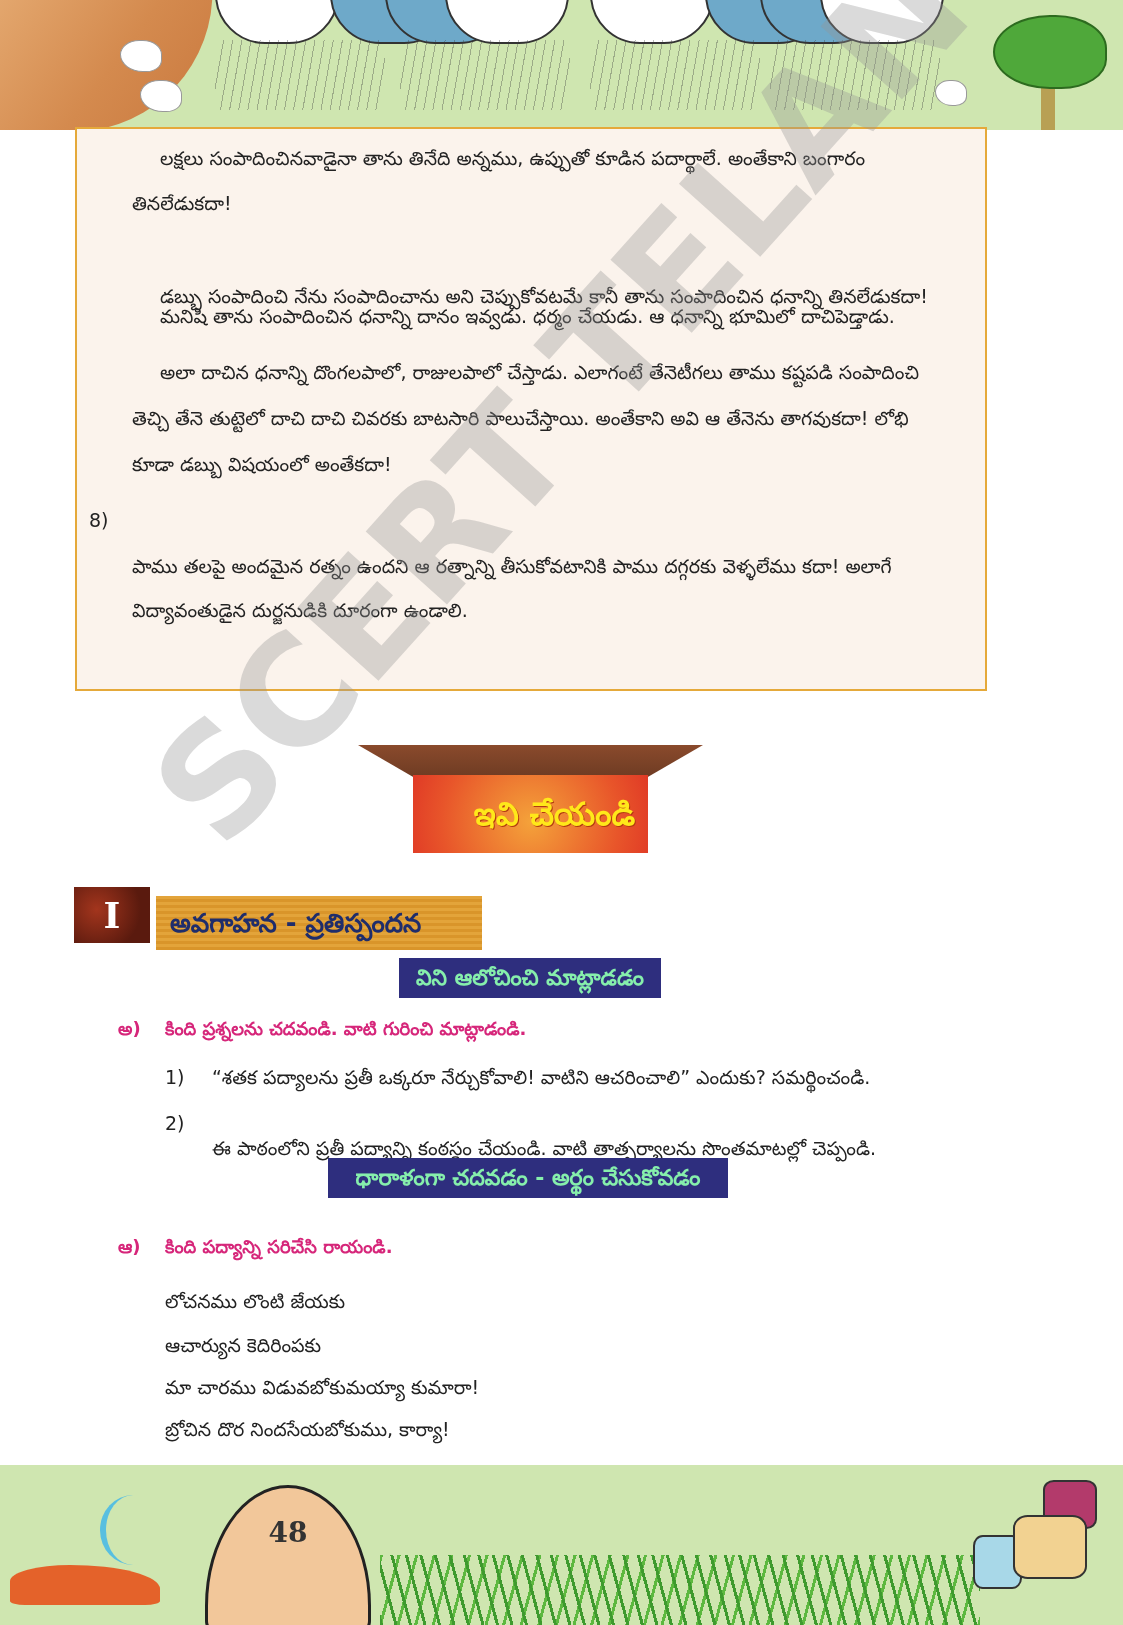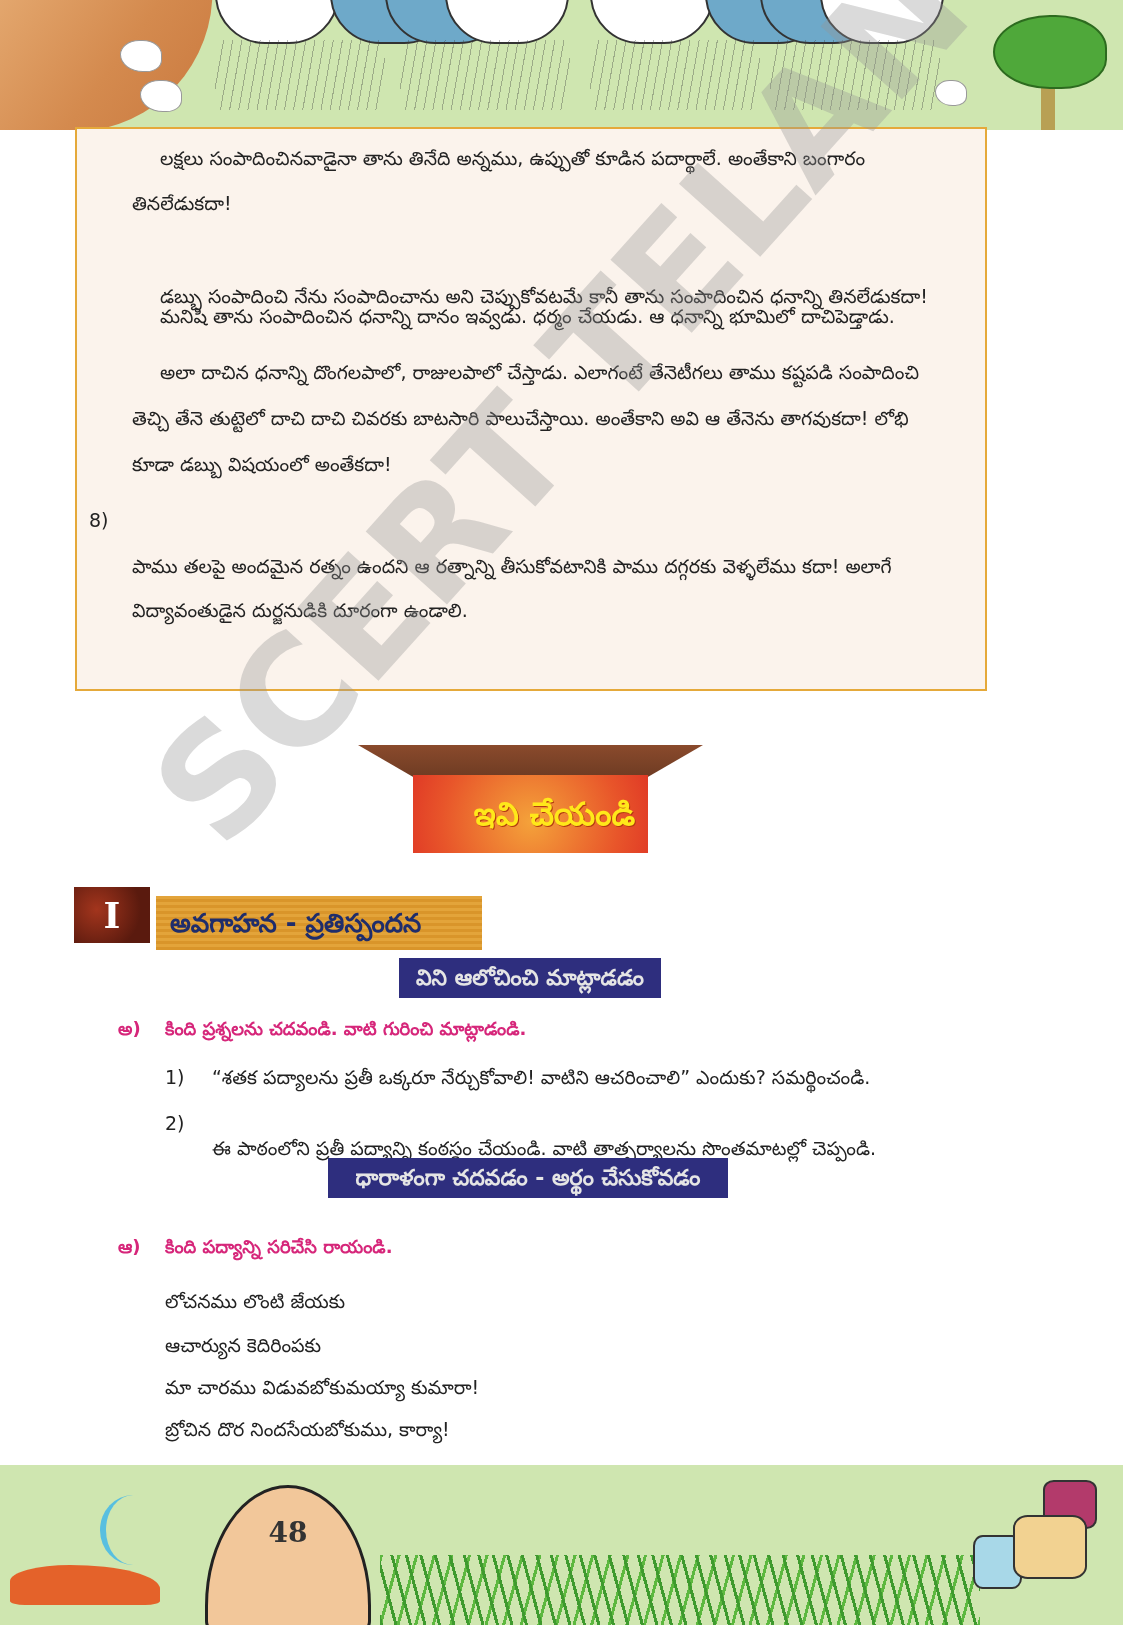--- a/index.html
+++ b/index.html
@@ -28,21 +28,21 @@
         background:radial-gradient(circle at 50% 60%,#f4a23a,#e8552a 70%,#e03a26);}
   .banner .title{position:absolute;left:0;right:0;top:20px;text-align:center;font-size:32px;font-weight:bold;
         color:#ffe81a;text-shadow:1px 1px 0 #b23a10;padding-left:48px;}
 
   .sec-num{position:absolute;left:74px;top:887px;width:76px;height:56px;background:#7a2a18;
         background:radial-gradient(circle at 30% 40%,#a3351d,#5a1a0e 70%);color:#fff;font-family:"DejaVu Serif",serif;
         font-size:36px;font-weight:bold;text-align:center;line-height:56px;}
   .sec-title{position:absolute;left:156px;top:887px;width:326px;height:54px;
         background:repeating-linear-gradient(0deg,#d9952a 0 3px,#e3a43a 3px 6px);color:#1f2d6b;font-size:26px;font-weight:bold;
         line-height:54px;padding-left:14px;box-sizing:border-box;margin-top:9px;}
-  .subhead{position:absolute;height:40px;background:#2e2e7e;color:#e5e5e5;font-size:22px;font-weight:bold;
+  .subhead{position:absolute;height:40px;background:#2e2e7e;color:#86efac;font-size:22px;font-weight:bold;
         line-height:40px;text-align:center;}
   .q{position:absolute;font-size:18px;font-weight:bold;color:#d6267a;white-space:nowrap;}
   .t{position:absolute;font-size:19px;color:#222;white-space:nowrap;}
   .watermark{position:absolute;left:120px;top:760px;font-size:150px;font-weight:bold;color:rgba(150,150,150,.35);
         transform:rotate(-48deg);transform-origin:left top;white-space:nowrap;pointer-events:none;}
 
   .footer{position:absolute;left:0;top:1465px;width:1123px;height:160px;background:#cfe6b0;overflow:hidden;}
   .grass{position:absolute;left:380px;bottom:0;width:600px;height:70px;
         background:repeating-linear-gradient(75deg,#3e9a2e 0 3px,transparent 3px 14px),repeating-linear-gradient(105deg,#5cb83f 0 3px,transparent 3px 17px);}
   .mushroom{position:absolute;left:205px;top:20px;width:160px;height:145px;background:#f2c79a;border:3px solid #222;

